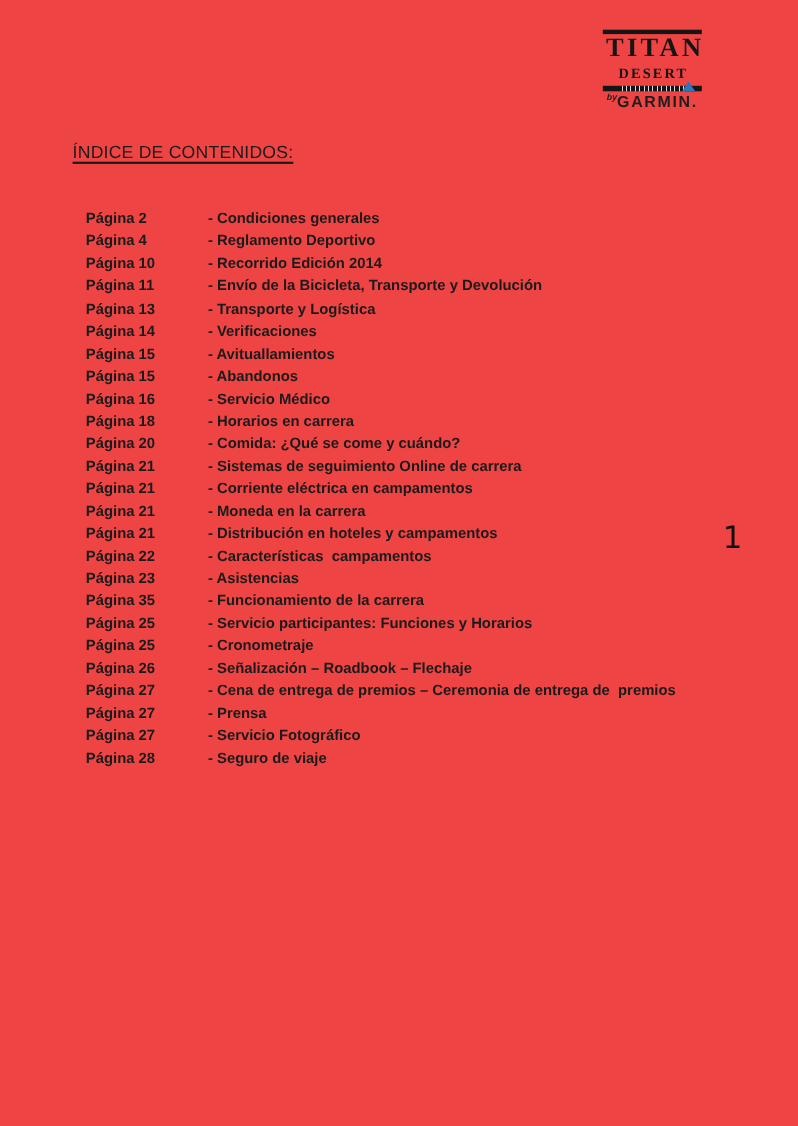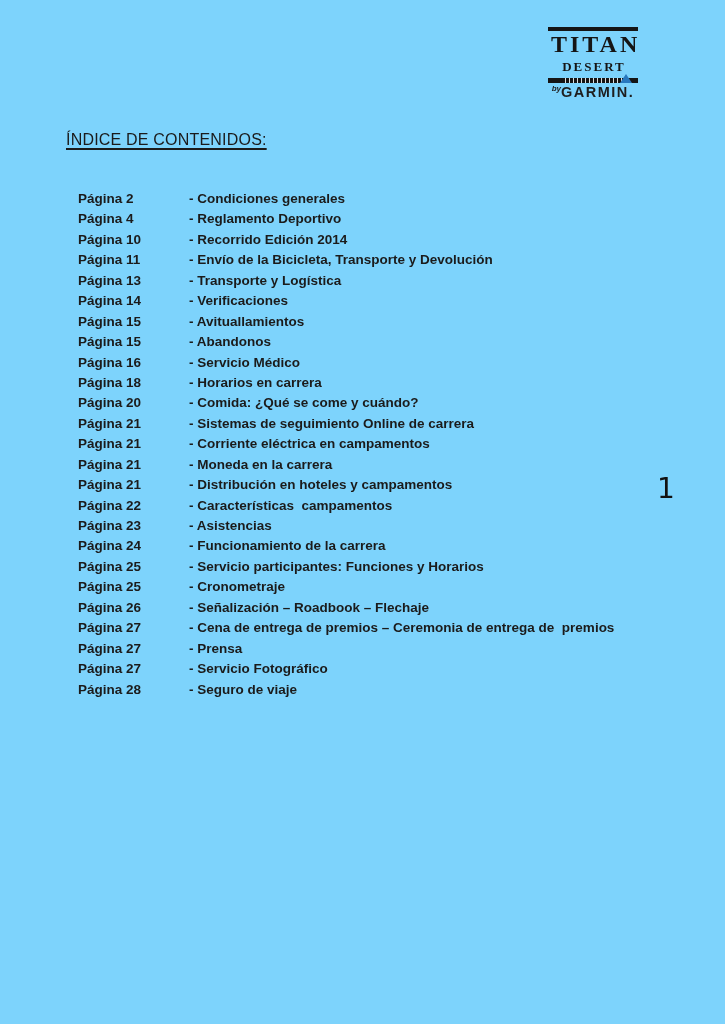--- a/index.html
+++ b/index.html
@@ -4,21 +4,21 @@
 <style>
   html, body {
     margin: 0;
     padding: 0;
     background: #ffffff;
   }
   .page {
     position: relative;
     width: 725px;
     height: 1024px;
-    background: #7dd3fc;
+    background: #ef4444;
     overflow: hidden;
     font-family: "Liberation Sans", "DejaVu Sans", sans-serif;
     color: #1b1b1b;
   }
 
   
   .logo {
     position: absolute;
     left: 548px;
     top: 27px;
@@ -164,21 +164,21 @@
       <div class="toc-row"><span class="toc-page">Página 15</span><span class="toc-desc">- Abandonos</span></div>
       <div class="toc-row"><span class="toc-page">Página 16</span><span class="toc-desc">- Servicio Médico</span></div>
       <div class="toc-row"><span class="toc-page">Página 18</span><span class="toc-desc">- Horarios en carrera</span></div>
       <div class="toc-row"><span class="toc-page">Página 20</span><span class="toc-desc">- Comida: ¿Qué se come y cuándo?</span></div>
       <div class="toc-row"><span class="toc-page">Página 21</span><span class="toc-desc">- Sistemas de seguimiento Online de carrera</span></div>
       <div class="toc-row"><span class="toc-page">Página 21</span><span class="toc-desc">- Corriente eléctrica en campamentos</span></div>
       <div class="toc-row"><span class="toc-page">Página 21</span><span class="toc-desc">- Moneda en la carrera</span></div>
       <div class="toc-row"><span class="toc-page">Página 21</span><span class="toc-desc">- Distribución en hoteles y campamentos</span></div>
       <div class="toc-row"><span class="toc-page">Página 22</span><span class="toc-desc">- Características  campamentos</span></div>
       <div class="toc-row"><span class="toc-page">Página 23</span><span class="toc-desc">- Asistencias</span></div>
-      <div class="toc-row"><span class="toc-page">Página 24</span><span class="toc-desc">- Funcionamiento de la carrera</span></div>
+      <div class="toc-row"><span class="toc-page">Página 35</span><span class="toc-desc">- Funcionamiento de la carrera</span></div>
       <div class="toc-row"><span class="toc-page">Página 25</span><span class="toc-desc">- Servicio participantes: Funciones y Horarios</span></div>
       <div class="toc-row"><span class="toc-page">Página 25</span><span class="toc-desc">- Cronometraje</span></div>
       <div class="toc-row"><span class="toc-page">Página 26</span><span class="toc-desc">- Señalización – Roadbook – Flechaje</span></div>
       <div class="toc-row"><span class="toc-page">Página 27</span><span class="toc-desc">- Cena de entrega de premios – Ceremonia de entrega de  premios</span></div>
       <div class="toc-row"><span class="toc-page">Página 27</span><span class="toc-desc">- Prensa</span></div>
       <div class="toc-row"><span class="toc-page">Página 27</span><span class="toc-desc">- Servicio Fotográfico</span></div>
       <div class="toc-row"><span class="toc-page">Página 28</span><span class="toc-desc">- Seguro de viaje</span></div>
     </div>
 
   <div class="page-number">1</div>

